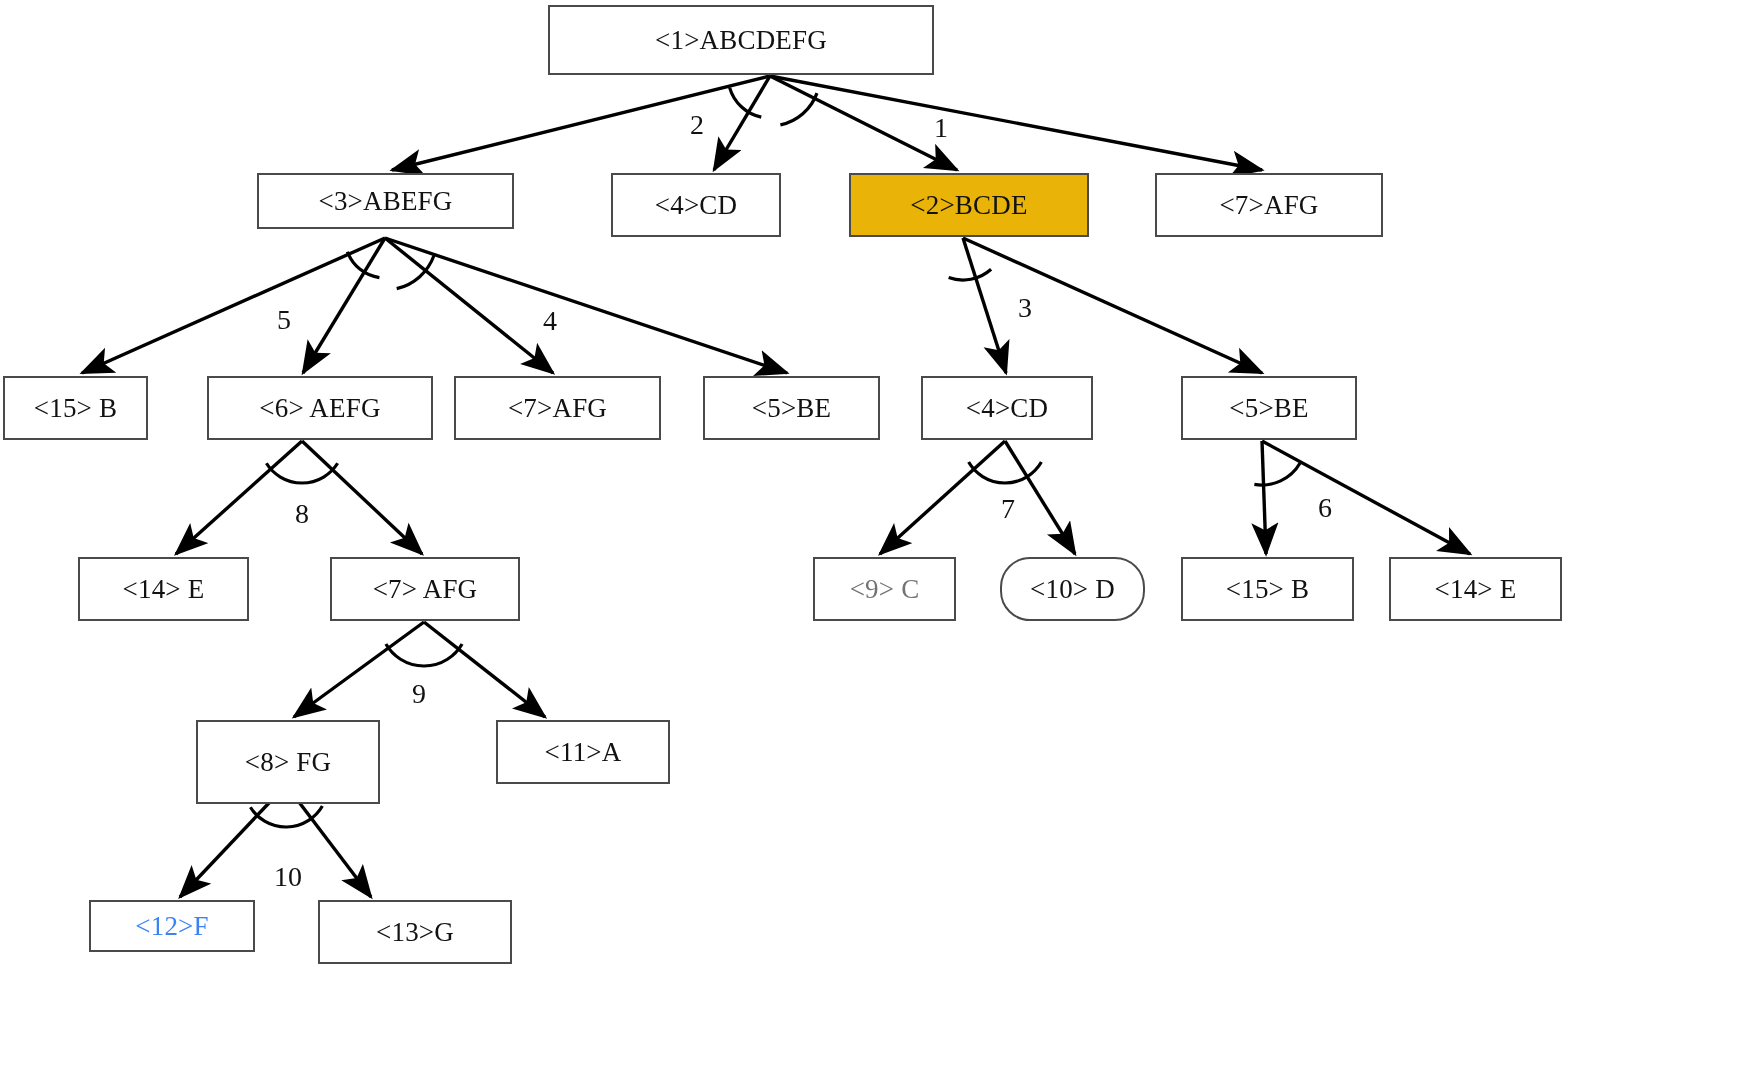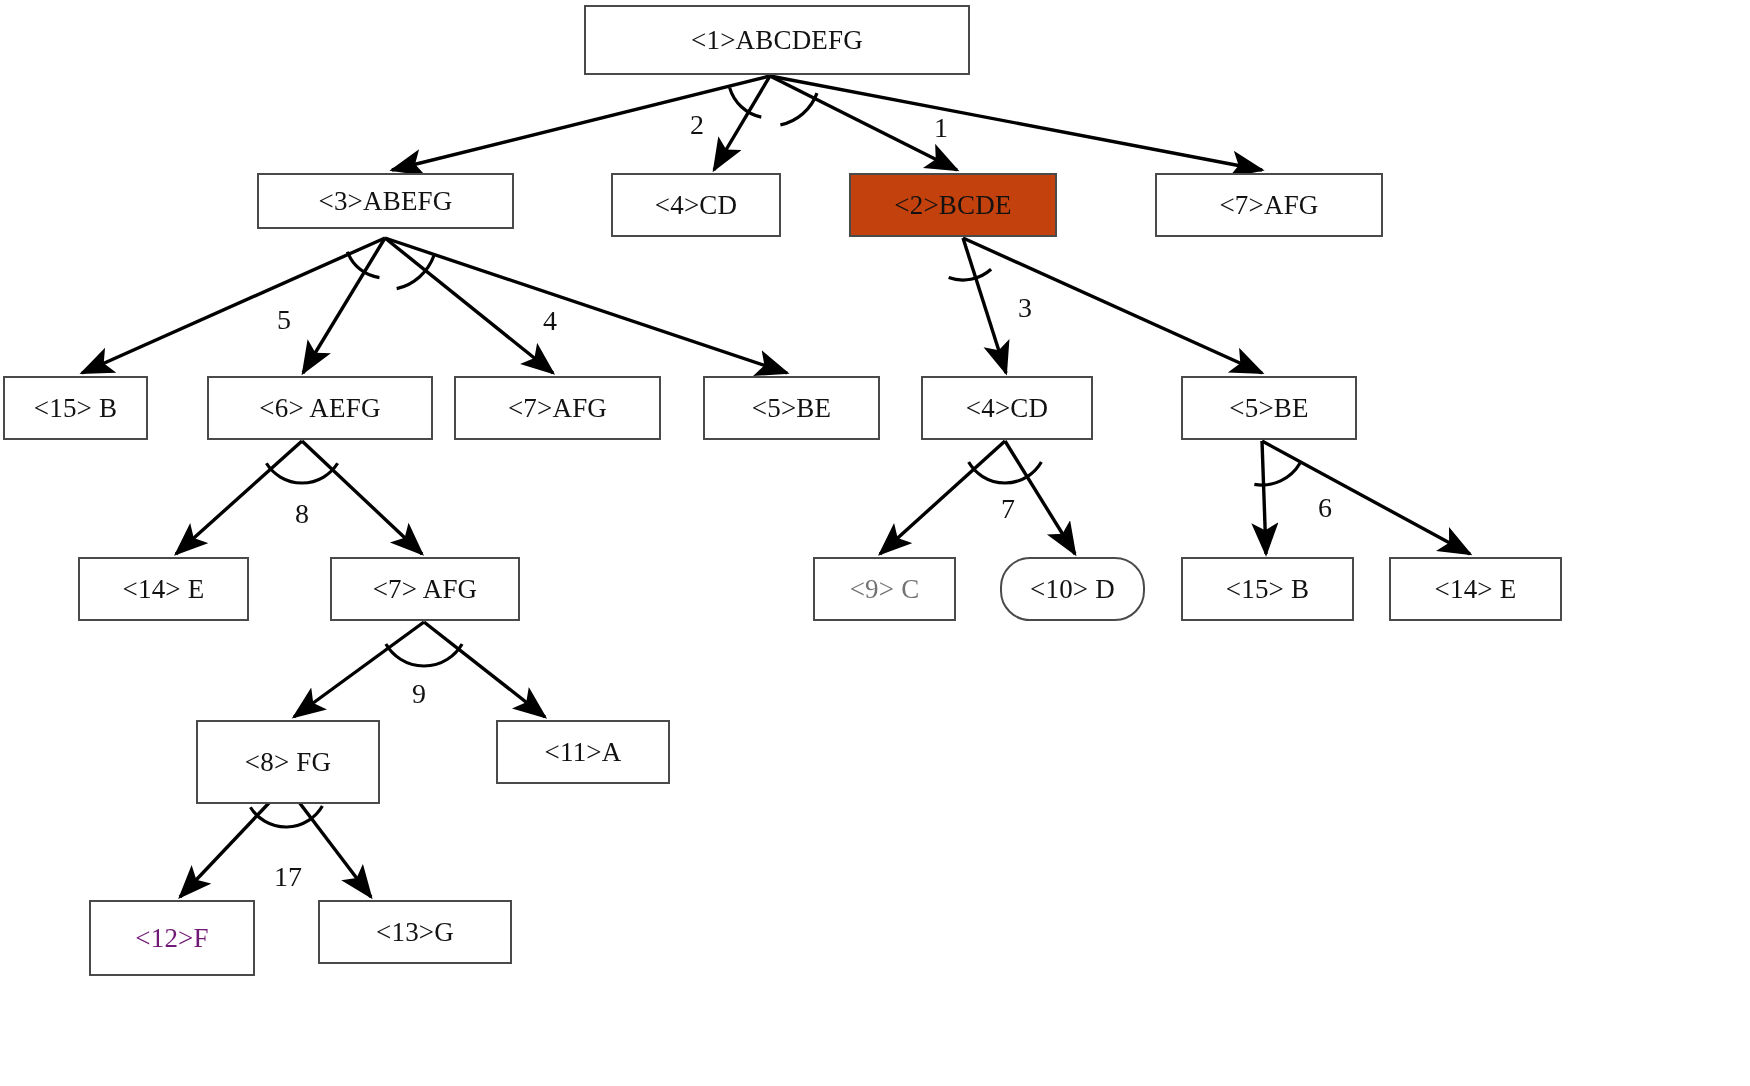--- a/index.html
+++ b/index.html
@@ -87,48 +87,48 @@
         <path d="M948.6351539803219,277.46709007300814 A42,42 0 0 0 991.103485467072,269.21208267005056" fill="none" stroke="#000000" stroke-width="3.2"></path>
         <path d="M266.3819799614301,463.2566090977946 A42,42 0 0 0 337.61802003856985,463.25660909779464" fill="none" stroke="#000000" stroke-width="3.2"></path>
         <path d="M968.6269330410536,462 A42,42 0 0 0 1041.3730669589463,462" fill="none" stroke="#000000" stroke-width="3.2"></path>
         <path d="M1254.359480182655,484.33154113253715 A44,44 0 0 0 1300.1051177665154,463" fill="none" stroke="#000000" stroke-width="3.2"></path>
         <path d="M385.8948822334847,644 A44,44 0 0 0 462.10511776651526,644" fill="none" stroke="#000000" stroke-width="3.2"></path>
         <path d="M250.3819799614301,807.2566090977946 A42,42 0 0 0 322.3730669589464,806" fill="none" stroke="#000000" stroke-width="3.2"></path>
       </g>
   </svg>
 
   <div id="nodes-group">
-      <div class="node" style="left: 584px; top: 5px; width: 386px; height: 70px; border-color: rgb(74, 74, 74); background: rgb(255, 255, 255); color: rgb(18, 18, 18);">&lt;1&gt;ABCDEFG</div>
+      <div class="node" style="left: 548px; top: 5px; width: 386px; height: 70px; border-color: rgb(74, 74, 74); background: rgb(255, 255, 255); color: rgb(18, 18, 18);">&lt;1&gt;ABCDEFG</div>
       <div class="node" style="left: 257px; top: 173px; width: 257px; height: 56px; border-color: rgb(74, 74, 74); background: rgb(255, 255, 255); color: rgb(18, 18, 18);">&lt;3&gt;ABEFG</div>
       <div class="node" style="left: 611px; top: 173px; width: 170px; height: 64px; border-color: rgb(74, 74, 74); background: rgb(255, 255, 255); color: rgb(18, 18, 18);">&lt;4&gt;CD</div>
-      <div class="node" style="left: 849px; top: 173px; width: 208px; height: 64px; border-color: rgb(74, 74, 74); background: #c2410c; color: rgb(18, 18, 18);">&lt;2&gt;BCDE</div>
+      <div class="node" style="left: 849px; top: 173px; width: 240px; height: 64px; border-color: rgb(74, 74, 74); background: #eab308; color: rgb(18, 18, 18);">&lt;2&gt;BCDE</div>
       <div class="node" style="left: 1155px; top: 173px; width: 228px; height: 64px; border-color: rgb(74, 74, 74); background: rgb(255, 255, 255); color: rgb(18, 18, 18);">&lt;7&gt;AFG</div>
       <div class="node" style="left: 3px; top: 376px; width: 145px; height: 64px; border-color: rgb(74, 74, 74); background: rgb(255, 255, 255); color: rgb(18, 18, 18);">&lt;15&gt; B</div>
       <div class="node" style="left: 207px; top: 376px; width: 226px; height: 64px; border-color: rgb(74, 74, 74); background: rgb(255, 255, 255); color: rgb(18, 18, 18);">&lt;6&gt; AEFG</div>
       <div class="node" style="left: 454px; top: 376px; width: 207px; height: 64px; border-color: rgb(74, 74, 74); background: rgb(255, 255, 255); color: rgb(18, 18, 18);">&lt;7&gt;AFG</div>
       <div class="node" style="left: 703px; top: 376px; width: 177px; height: 64px; border-color: rgb(74, 74, 74); background: rgb(255, 255, 255); color: rgb(18, 18, 18);">&lt;5&gt;BE</div>
       <div class="node" style="left: 921px; top: 376px; width: 172px; height: 64px; border-color: rgb(74, 74, 74); background: rgb(255, 255, 255); color: rgb(18, 18, 18);">&lt;4&gt;CD</div>
       <div class="node" style="left: 1181px; top: 376px; width: 176px; height: 64px; border-color: rgb(74, 74, 74); background: rgb(255, 255, 255); color: rgb(18, 18, 18);">&lt;5&gt;BE</div>
       <div class="node" style="left: 78px; top: 557px; width: 171px; height: 64px; border-color: rgb(74, 74, 74); background: rgb(255, 255, 255); color: rgb(18, 18, 18);">&lt;14&gt; E</div>
       <div class="node" style="left: 330px; top: 557px; width: 190px; height: 64px; border-color: rgb(74, 74, 74); background: rgb(255, 255, 255); color: rgb(18, 18, 18);">&lt;7&gt; AFG</div>
       <div class="node" style="left: 813px; top: 557px; width: 143px; height: 64px; border-color: rgb(74, 74, 74); background: rgb(255, 255, 255); color: #737373;">&lt;9&gt; C</div>
       <div class="node" style="left: 1000px; top: 557px; width: 145px; height: 64px; border-color: rgb(74, 74, 74); background: rgb(255, 255, 255); color: rgb(18, 18, 18); border-radius: 30px;">&lt;10&gt; D</div>
       <div class="node" style="left: 1181px; top: 557px; width: 173px; height: 64px; border-color: rgb(74, 74, 74); background: rgb(255, 255, 255); color: rgb(18, 18, 18);">&lt;15&gt; B</div>
       <div class="node" style="left: 1389px; top: 557px; width: 173px; height: 64px; border-color: rgb(74, 74, 74); background: rgb(255, 255, 255); color: rgb(18, 18, 18);">&lt;14&gt; E</div>
       <div class="node" style="left: 196px; top: 720px; width: 184px; height: 84px; border-color: rgb(74, 74, 74); background: rgb(255, 255, 255); color: rgb(18, 18, 18);">&lt;8&gt; FG</div>
       <div class="node" style="left: 461px; top: 720px; width: 174px; height: 64px; border-color: rgb(74, 74, 74); background: rgb(255, 255, 255); color: rgb(18, 18, 18); margin-left: 35px;">&lt;11&gt;A</div>
-      <div class="node" style="left: 89px; top: 900px; width: 166px; height: 76px; border-color: rgb(74, 74, 74); background: rgb(255, 255, 255); color: #701a75;">&lt;12&gt;F</div>
+      <div class="node" style="left: 89px; top: 900px; width: 166px; height: 52px; border-color: rgb(74, 74, 74); background: rgb(255, 255, 255); color: #3b82f6;">&lt;12&gt;F</div>
       <div class="node" style="left: 318px; top: 900px; width: 194px; height: 64px; border-color: rgb(74, 74, 74); background: rgb(255, 255, 255); color: rgb(18, 18, 18);">&lt;13&gt;G</div>
     </div>
   <div id="labels-group">
       <span class="edge-label" style="left: 697px; top: 125px; color: rgb(18, 18, 18);">2</span>
       <span class="edge-label" style="left: 941px; top: 128px; color: rgb(18, 18, 18);">1</span>
       <span class="edge-label" style="left: 284px; top: 320px; color: rgb(18, 18, 18);">5</span>
       <span class="edge-label" style="left: 550px; top: 321px; color: rgb(18, 18, 18);">4</span>
       <span class="edge-label" style="left: 1025px; top: 308px; color: rgb(18, 18, 18);">3</span>
       <span class="edge-label" style="left: 302px; top: 514px; color: rgb(18, 18, 18);">8</span>
       <span class="edge-label" style="left: 1008px; top: 509px; color: rgb(18, 18, 18);">7</span>
       <span class="edge-label" style="left: 1325px; top: 508px; color: rgb(18, 18, 18);">6</span>
       <span class="edge-label" style="left: 419px; top: 694px; color: rgb(18, 18, 18);">9</span>
-      <span class="edge-label" style="left: 288px; top: 877px; color: rgb(18, 18, 18);">17</span>
+      <span class="edge-label" style="left: 288px; top: 877px; color: rgb(18, 18, 18);">10</span>
     </div>
 
 </div>
 
 </body></html>

